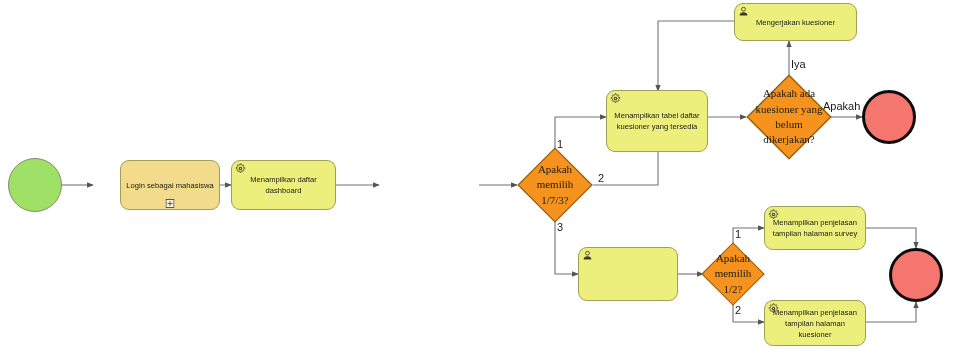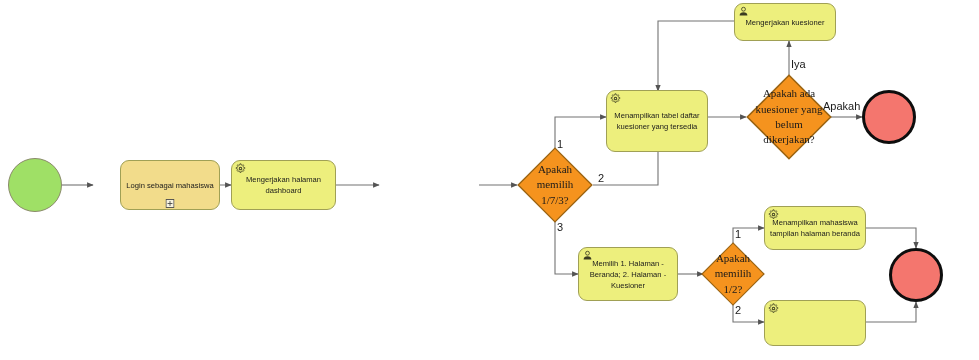--- a/index.html
+++ b/index.html
@@ -182,42 +182,42 @@
     </span>
   </div>
 
   <div class="node task fill-yellow" style="left:231px; top:160px; width:105px; height:50px;">
     <span class="task-icon">
       <svg viewBox="0 0 24 24" xmlns="http://www.w3.org/2000/svg">
         <path d="M12 8.2a3.8 3.8 0 1 0 0 7.6 3.8 3.8 0 0 0 0-7.6zm0 2a1.8 1.8 0 1 1 0 3.6 1.8 1.8 0 0 1 0-3.6z" fill="#3b3b20"></path>
         <path d="M10.8 1.8h2.4l.4 2.5 2 .85 2.1-1.4 1.7 1.7-1.4 2.1.85 2 2.5.4v2.4l-2.5.4-.85 2 1.4 2.1-1.7 1.7-2.1-1.4-2 .85-.4 2.5h-2.4l-.4-2.5-2-.85-2.1 1.4-1.7-1.7 1.4-2.1-.85-2-2.5-.4v-2.4l2.5-.4.85-2-1.4-2.1 1.7-1.7 2.1 1.4 2-.85z" fill="none" stroke="#3b3b20" stroke-width="1.6"></path>
       </svg>
     </span>
-    <span class="task-label">Mengerjakan halaman dashboard</span>
+    <span class="task-label">Menampilkan daftar dashboard</span>
   </div>
 
 
   <div class="node gateway" style="left:517px; top:147px; width:76px; height:76px;">
     <svg class="diamond-shape" viewBox="0 0 100 100" preserveAspectRatio="none" xmlns="http://www.w3.org/2000/svg">
       <polygon points="50,1.5 98.5,50 50,98.5 1.5,50" fill="#f5931e" stroke="#9a6311" stroke-width="1.8"></polygon>
     </svg>
     <span class="gw-label">Apakah memilih 1/7/3?</span>
   </div>
 
   <div class="node task fill-yellow" style="left:606px; top:90px; width:102px; height:62px;">
     <span class="task-icon">
       <svg viewBox="0 0 24 24" xmlns="http://www.w3.org/2000/svg">
         <path d="M12 8.2a3.8 3.8 0 1 0 0 7.6 3.8 3.8 0 0 0 0-7.6zm0 2a1.8 1.8 0 1 1 0 3.6 1.8 1.8 0 0 1 0-3.6z" fill="#3b3b20"></path>
         <path d="M10.8 1.8h2.4l.4 2.5 2 .85 2.1-1.4 1.7 1.7-1.4 2.1.85 2 2.5.4v2.4l-2.5.4-.85 2 1.4 2.1-1.7 1.7-2.1-1.4-2 .85-.4 2.5h-2.4l-.4-2.5-2-.85-2.1 1.4-1.7-1.7 1.4-2.1-.85-2-2.5-.4v-2.4l2.5-.4.85-2-1.4-2.1 1.7-1.7 2.1 1.4 2-.85z" fill="none" stroke="#3b3b20" stroke-width="1.6"></path>
       </svg>
     </span>
     <span class="task-label">Menampilkan tabel daftar kuesioner yang tersedia</span>
   </div>
 
-  <div class="node task fill-yellow" style="left:734px; top:3px; width:102px; height:38px;">
+  <div class="node task fill-yellow" style="left:734px; top:3px; width:123px; height:38px;">
     <span class="task-icon">
       <svg viewBox="0 0 24 24" xmlns="http://www.w3.org/2000/svg">
         <circle cx="12" cy="7" r="4.2" fill="none" stroke="#3b3b20" stroke-width="1.8"></circle>
         <path d="M3.5 20.5c0-4.2 3.8-6.6 8.5-6.6s8.5 2.4 8.5 6.6z" fill="#3b3b20"></path>
       </svg>
     </span>
     <span class="task-label">Mengerjakan kuesioner</span>
   </div>
 
   <div class="node gateway" style="left:746px; top:74px; width:86px; height:86px;">
@@ -229,44 +229,44 @@
 
   <div class="node event end" style="left:862px; top:90px; width:54px; height:54px;"></div>
 
   <div class="node task fill-yellow" style="left:578px; top:247px; width:100px; height:54px;">
     <span class="task-icon">
       <svg viewBox="0 0 24 24" xmlns="http://www.w3.org/2000/svg">
         <circle cx="12" cy="7" r="4.2" fill="none" stroke="#3b3b20" stroke-width="1.8"></circle>
         <path d="M3.5 20.5c0-4.2 3.8-6.6 8.5-6.6s8.5 2.4 8.5 6.6z" fill="#3b3b20"></path>
       </svg>
     </span>
-    <span class="task-label">Memilih 1. Halaman - Beranda; 2. Halaman - Kuesioner</span>
   </div>
 
   <div class="node gateway" style="left:701px; top:242px; width:64px; height:64px;">
     <svg class="diamond-shape" viewBox="0 0 100 100" preserveAspectRatio="none" xmlns="http://www.w3.org/2000/svg">
       <polygon points="50,1.5 98.5,50 50,98.5 1.5,50" fill="#f5931e" stroke="#9a6311" stroke-width="1.8"></polygon>
     </svg>
     <span class="gw-label">Apakah memilih 1/2?</span>
   </div>
 
   <div class="node task fill-yellow" style="left:764px; top:206px; width:102px; height:44px;">
     <span class="task-icon">
       <svg viewBox="0 0 24 24" xmlns="http://www.w3.org/2000/svg">
         <path d="M12 8.2a3.8 3.8 0 1 0 0 7.6 3.8 3.8 0 0 0 0-7.6zm0 2a1.8 1.8 0 1 1 0 3.6 1.8 1.8 0 0 1 0-3.6z" fill="#3b3b20"></path>
         <path d="M10.8 1.8h2.4l.4 2.5 2 .85 2.1-1.4 1.7 1.7-1.4 2.1.85 2 2.5.4v2.4l-2.5.4-.85 2 1.4 2.1-1.7 1.7-2.1-1.4-2 .85-.4 2.5h-2.4l-.4-2.5-2-.85-2.1 1.4-1.7-1.7 1.4-2.1-.85-2-2.5-.4v-2.4l2.5-.4.85-2-1.4-2.1 1.7-1.7 2.1 1.4 2-.85z" fill="none" stroke="#3b3b20" stroke-width="1.6"></path>
       </svg>
     </span>
-    <span class="task-label">Menampilkan mahasiswa tampilan halaman beranda</span>
+    <span class="task-label">Menampilkan penjelasan tampilan halaman survey</span>
   </div>
 
   <div class="node task fill-yellow" style="left:764px; top:300px; width:102px; height:46px;">
     <span class="task-icon">
       <svg viewBox="0 0 24 24" xmlns="http://www.w3.org/2000/svg">
         <path d="M12 8.2a3.8 3.8 0 1 0 0 7.6 3.8 3.8 0 0 0 0-7.6zm0 2a1.8 1.8 0 1 1 0 3.6 1.8 1.8 0 0 1 0-3.6z" fill="#3b3b20"></path>
         <path d="M10.8 1.8h2.4l.4 2.5 2 .85 2.1-1.4 1.7 1.7-1.4 2.1.85 2 2.5.4v2.4l-2.5.4-.85 2 1.4 2.1-1.7 1.7-2.1-1.4-2 .85-.4 2.5h-2.4l-.4-2.5-2-.85-2.1 1.4-1.7-1.7 1.4-2.1-.85-2-2.5-.4v-2.4l2.5-.4.85-2-1.4-2.1 1.7-1.7 2.1 1.4 2-.85z" fill="none" stroke="#3b3b20" stroke-width="1.6"></path>
       </svg>
     </span>
+    <span class="task-label">Menampilkan penjelasan tampilan halaman kuesioner</span>
   </div>
 
   <div class="node event end" style="left:889px; top:248px; width:54px; height:54px;"></div>
 
 </div>
 
 </body></html>

